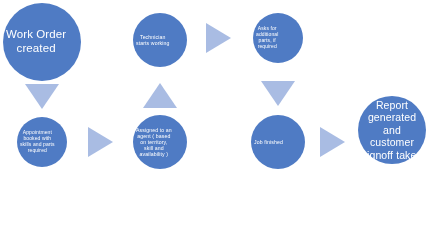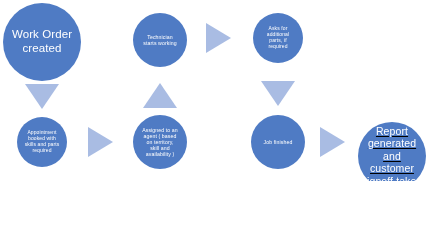--- a/index.html
+++ b/index.html
@@ -18,21 +18,21 @@
     height: 181px;
     background: #ffffff;
     overflow: hidden;
   }
   .node {
     position: absolute;
     border-radius: 50%;
     background: #4F7BC4;
     display: flex;
     align-items: center;
-    justify-content: center;
+    justify-content: flex-start;
     box-sizing: border-box;
   }
   .node-label {
     color: #ffffff;
     text-align: center;
     line-height: 1.18;
     display: block;
     padding: 0 3px;
     white-space: pre-line;
     letter-spacing: 0.1px;
@@ -116,20 +116,20 @@
 skill and
 availability )</span>
   </div>
 
   <div class="node n-md" style="left:251px; top:115px;">
     <span class="node-label t-md">Job finished</span>
   </div>
 
   <div class="arrow arrow-right" style="left:320px; top:127px;"></div>
 
-  <div class="node n-lg" style="left:358px; top:122px;text-decoration:underline;">
+  <div class="node n-lg" style="left:358px; top:96px;">
     <span class="node-label t-lg">Report
 generated
 and customer
 signoff taken</span>
   </div>
 
 </div>
 
 </body></html>

